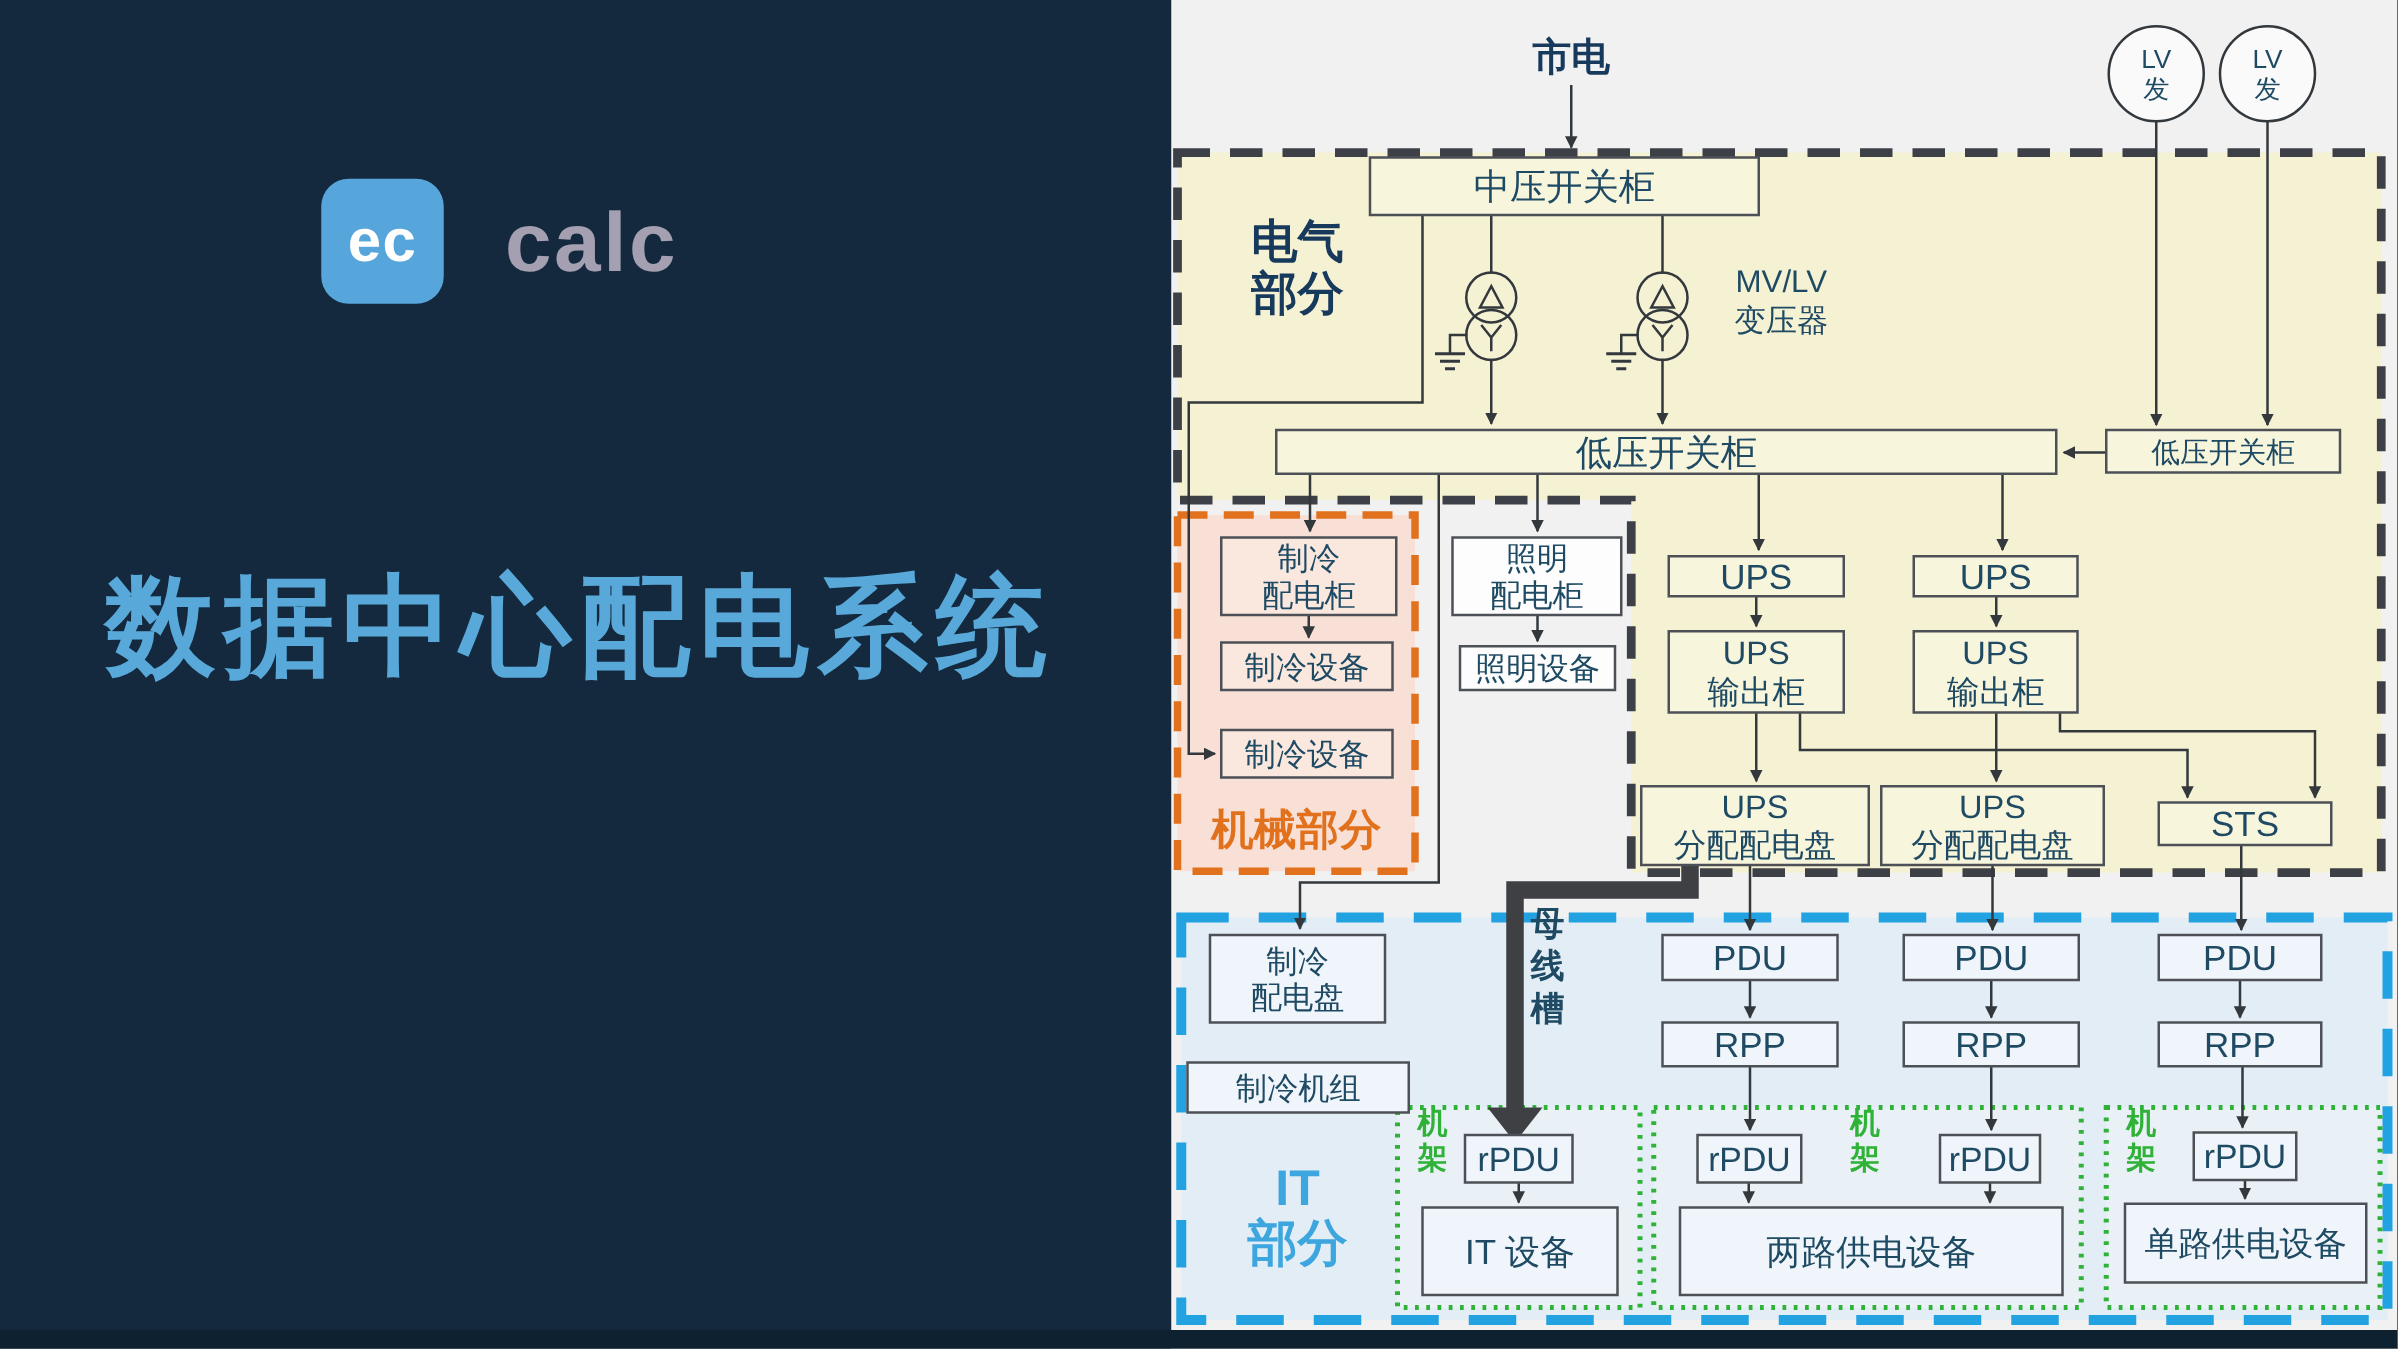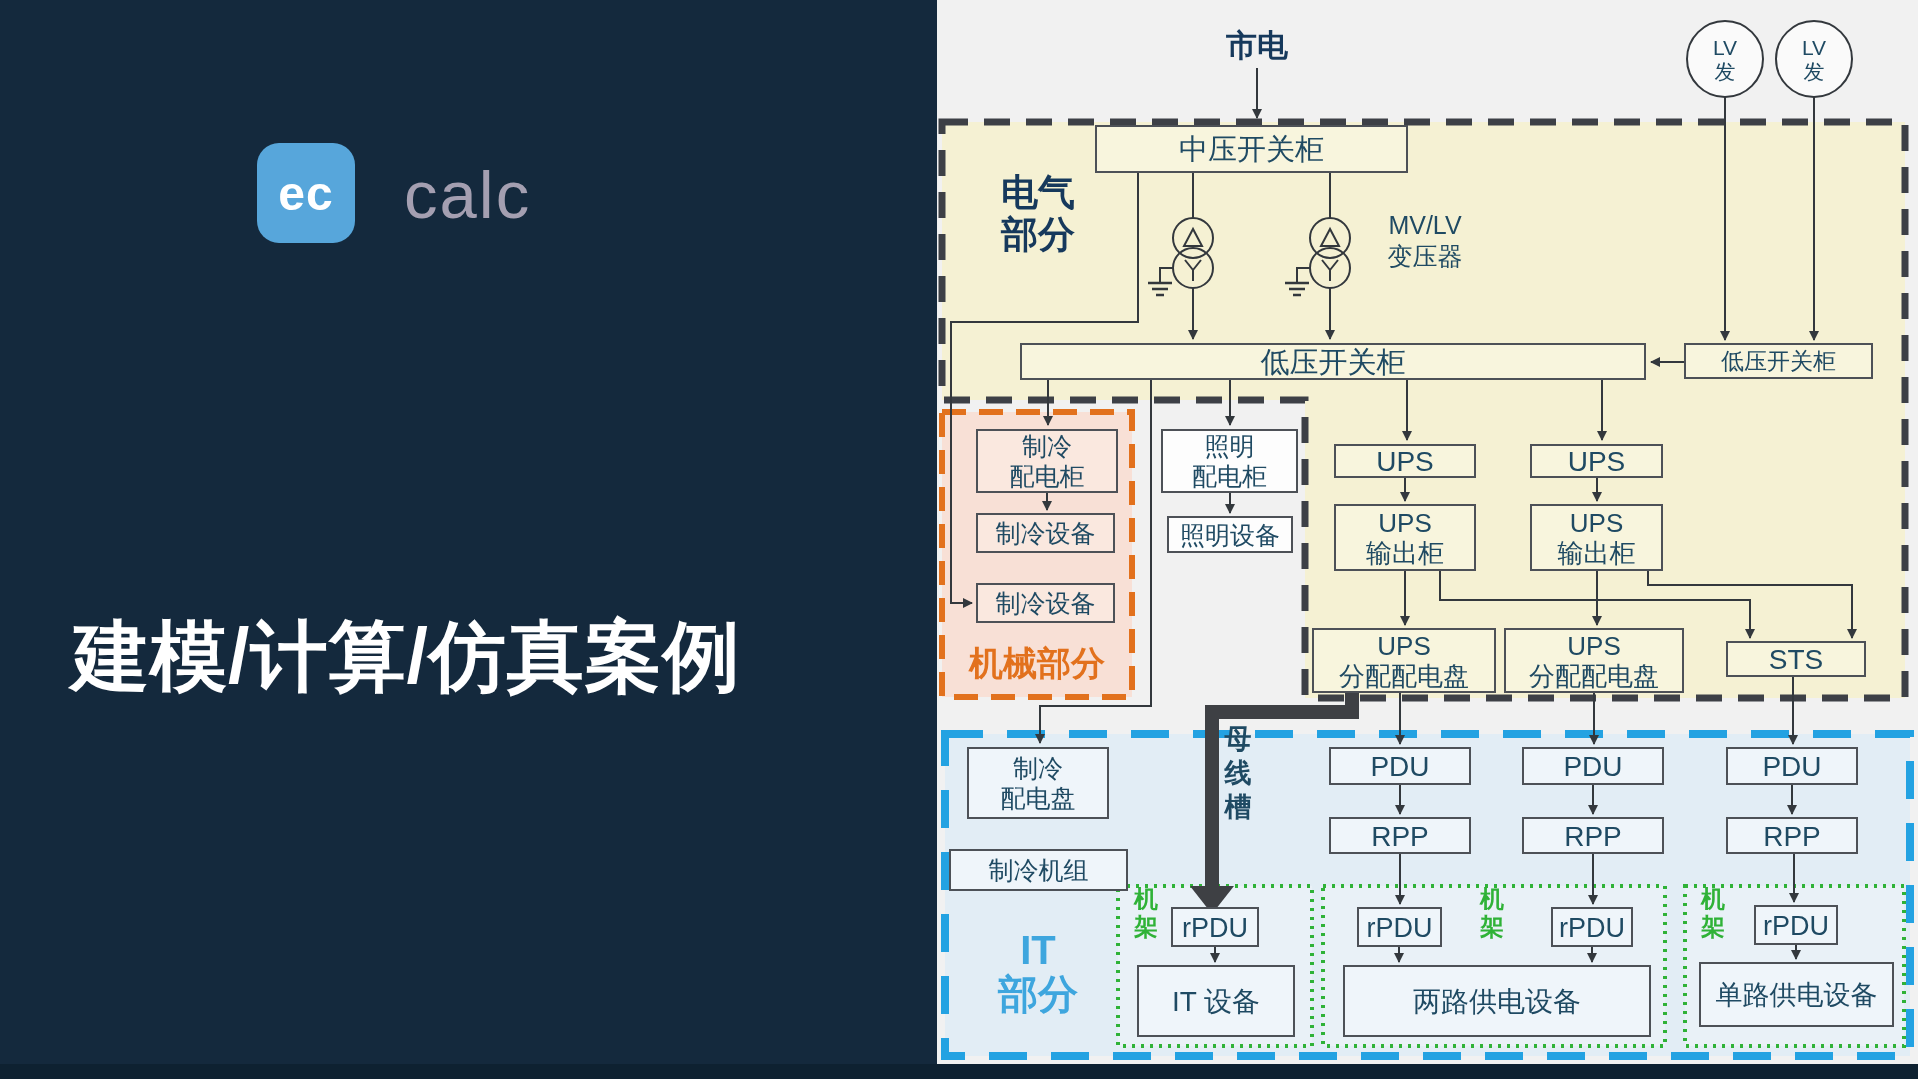--- a/index.html
+++ b/index.html
@@ -5,39 +5,39 @@
   html,body{margin:0;padding:0;background:#000;}
   #stage{position:relative;width:1918px;height:1079px;overflow:hidden;
          font-family:"Liberation Sans",sans-serif;background:#f1f1f1;}
   #left-panel{position:absolute;left:0;top:0;width:937px;height:1079px;background:#14293d;}
   #bottom-strip{position:absolute;left:0;top:1064px;width:1918px;height:15px;background:#0e2131;}
   #logo-badge{position:absolute;left:257px;top:143px;width:98px;height:100px;border-radius:22px;
               background:#57a6db;display:flex;align-items:center;justify-content:center;}
   #logo-badge span{color:#fff;font-size:48px;font-weight:bold;letter-spacing:1px;}
   #brand{position:absolute;left:388px;top:156px;display:flex;align-items:baseline;height:86px;}
   #brand .b1{color:#ffffff;font-size:67px;font-weight:bold;letter-spacing:1px;}
-  #brand .b2{color:#a49fb1;font-size:67px;font-weight:400;margin-left:16px;letter-spacing:2px;}
+  #brand .b2{color:#a49fb1;font-size:67px;font-weight:700;margin-left:16px;letter-spacing:2px;}
   #headline-title{position:absolute;left:84px;top:442px;width:800px;color:#58a9da;
                   font-size:88px;font-weight:900;letter-spacing:7px;white-space:nowrap;}
   #headline-subtitle{position:absolute;left:72px;top:606px;width:810px;color:#ffffff;
                   font-size:77px;font-weight:900;letter-spacing:1px;white-space:nowrap;}
   svg text{font-family:"Liberation Sans",sans-serif;}
 </style>
 </head>
 <body>
 
 <div id="stage">
   <div id="left-panel">
     <div id="logo-badge">
       <span>ec</span>
     </div>
     <div id="brand">
       <span class="b2">calc</span>
     </div>
-    <div id="headline-subtitle">建模/计算/仿真案例</div>
+    <div id="headline-title">数据中心配电系统</div>
   </div>
 
   <svg id="diagram" viewBox="0 0 1918 1079" width="1918" height="1079" style="position:absolute;left:0;top:0;">
     <defs>
       <marker id="arr" markerWidth="12" markerHeight="12" refX="9" refY="5" orient="auto" markerUnits="userSpaceOnUse">
         <path d="M0,0 L10,5 L0,10 z" fill="#33383d"></path>
       </marker>
     </defs>
     <g id="g-regions">
         <polygon points="942,122 1905,122 1905,698 1305,698 1305,400 942,400" fill="#f5f1d3" stroke="#3d4046" stroke-width="7" stroke-dasharray="26 16"></polygon>

